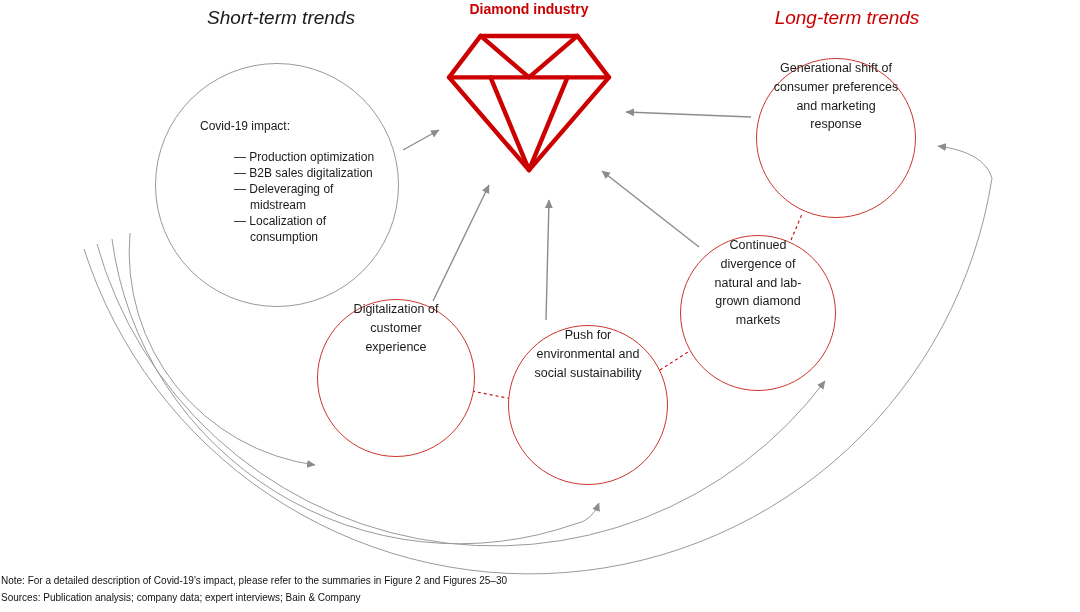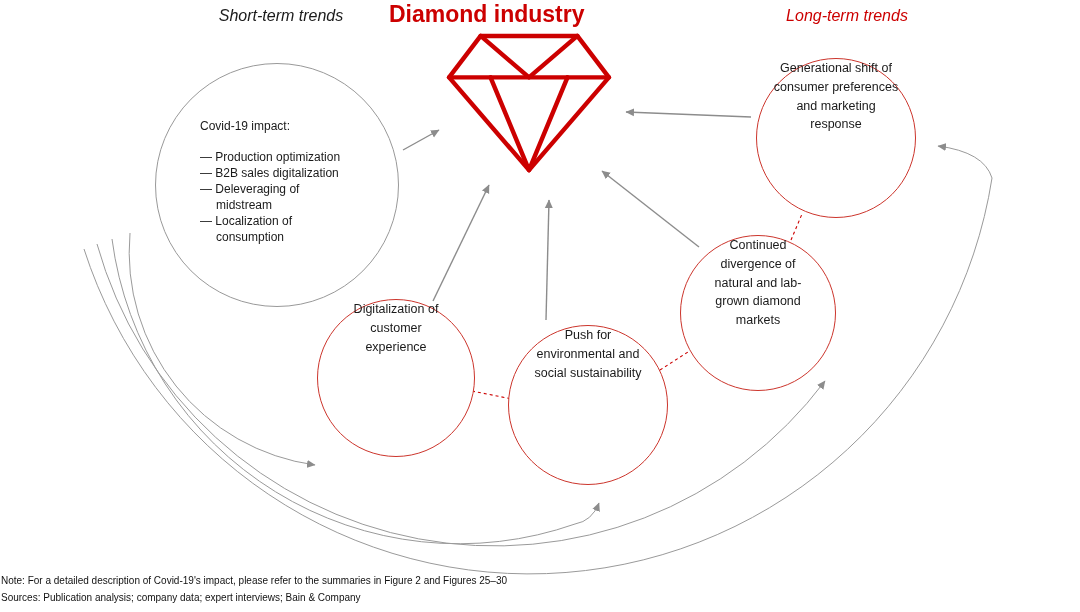--- a/index.html
+++ b/index.html
@@ -10,32 +10,33 @@
     width: 1080px;
     height: 612px;
     background: #ffffff;
     overflow: hidden;
   }
   .trend-label {
     position: absolute;
     top: 7px;
     width: 200px;
     text-align: center;
-    font-size: 16px;
+    font-size: 19px;
     font-style: italic;
     color: #1a1a1a;
   }
   .trend-label.short { left: 181px; }
   .trend-label.long  { left: 747px; color: #cc0000; }
   .title {
     position: absolute;
     left: 389px;
     top: 1px;
     width: 280px;
-    font-size: 23px;
+    text-align: center;
+    font-size: 14px;
     font-weight: bold;
     color: #cc0000;
   }
   .diamond-svg {
     position: absolute;
     left: 441px;
     top: 30px;
     width: 176px;
     height: 146px;
   }
@@ -75,20 +76,21 @@
     width: 168px;
     font-size: 12px;
     line-height: 16px;
     color: #1a1a1a;
   }
   .covid-heading { margin-bottom: 15px; }
   .covid-item {
     width: 150px;
     padding-left: 16px;
     text-indent: -16px;
+    margin-left: 34px;
   }
   .footnote {
     position: absolute;
     left: 1px;
     font-size: 10px;
     color: #111111;
   }
   .footnote.note    { top: 575px; }
   .footnote.sources { top: 592px; }
 </style>

